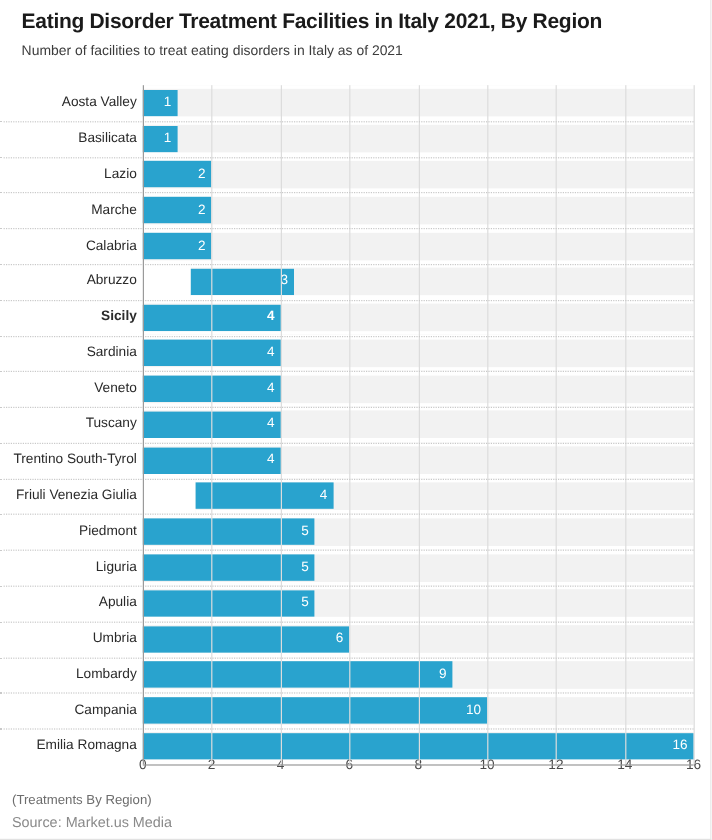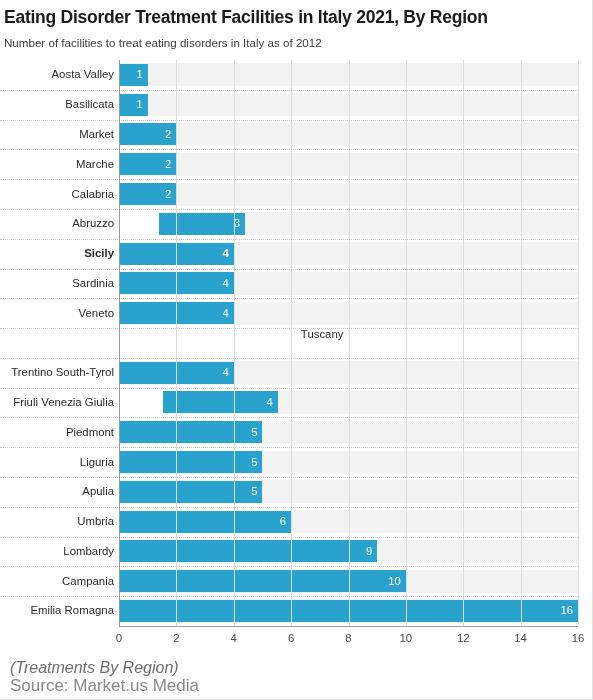--- a/index.html
+++ b/index.html
@@ -16,21 +16,21 @@
     position: relative;
     width: 593px;
     height: 700px;
     background: #ffffff;
     border-right: 1px solid #e2e2e2;
     border-bottom: 1px solid #e2e2e2;
     overflow: hidden;
   }
 
   
-  #header { padding: 6px 10px 0 4px; }
+  #header { padding: 6px 10px 0 18px; }
 
   #chart-title {
     font-size: 17.5px;
     font-weight: bold;
     color: #1a1a1a;
     letter-spacing: -0.25px;
     line-height: 22px;
     white-space: nowrap;
   }
 
@@ -40,21 +40,21 @@
     color: #3b3b3b;
     line-height: 15px;
     margin-top: 7px;
     white-space: nowrap;
   }
 
   
   #chart-area {
     position: absolute;
     left: 0;
-    top: 60px;
+    top: 71px;
     width: 593px;
     height: 566px;
   }
 
   #rows {
     position: absolute;
     left: 0;
     top: 0;
     width: 578px;
     height: 566px;
@@ -195,43 +195,42 @@
 
   
   #footer {
     position: absolute;
     left: 10px;
     top: 660px;
     width: 520px;
   }
 
   #footer-note {
-    font-size: 16px;
-    font-style: italic;
+    font-size: 11px;
     color: #6d6d6d;
     line-height: 15px;
     white-space: nowrap;
   }
 
   #footer-source {
-    font-size: 17px;
+    font-size: 12px;
     color: #8a8a8a;
     line-height: 15px;
     margin-top: 3px;
     white-space: nowrap;
   }
 </style>
 </head>
 <body>
 
 <div id="page">
 
   <div id="header">
     <div id="chart-title">Eating Disorder Treatment Facilities in Italy 2021, By Region</div>
-    <div id="chart-subtitle">Number of facilities to treat eating disorders in Italy as of 2012</div>
+    <div id="chart-subtitle">Number of facilities to treat eating disorders in Italy as of 2021</div>
   </div>
 
   <div id="chart-area">
     <div id="gridlines">
         <div class="gridline" style="left: 176.375px;"></div>
         <div class="gridline" style="left: 233.75px;"></div>
         <div class="gridline" style="left: 291.125px;"></div>
         <div class="gridline" style="left: 348.5px;"></div>
         <div class="gridline" style="left: 405.875px;"></div>
         <div class="gridline" style="left: 463.25px;"></div>
@@ -251,21 +250,21 @@
         <div class="row" style="height: 29.7895px; justify-content: space-between;">
           <div class="row-label">Basilicata</div>
           <div class="row-track" style="height: 29.7895px;">
             <div class="bar" style="width: 28.6875px; background: rgb(41, 163, 206);">
               <span class="bar-value">1</span>
             </div>
           </div>
         </div>
         <div class="row-sep" style="top: 59.5789px;"></div>
         <div class="row" style="height: 29.7895px;">
-          <div class="row-label">Market</div>
+          <div class="row-label">Lazio</div>
           <div class="row-track" style="height: 29.7895px;">
             <div class="bar" style="width: 57.375px; background: rgb(41, 163, 206);">
               <span class="bar-value">2</span>
             </div>
           </div>
         </div>
         <div class="row-sep" style="top: 89.3684px;"></div>
         <div class="row" style="height: 29.7895px;">
           <div class="row-label">Marche</div>
           <div class="row-track" style="height: 29.7895px;">
@@ -313,21 +312,21 @@
         <div class="row-sep" style="top: 238.316px;"></div>
         <div class="row" style="height: 29.7895px;">
           <div class="row-label">Veneto</div>
           <div class="row-track" style="height: 29.7895px;">
             <div class="bar" style="width: 114.75px; background: rgb(41, 163, 206);">
               <span class="bar-value">4</span>
             </div>
           </div>
         </div>
         <div class="row-sep" style="top: 268.105px;"></div>
-        <div class="row" style="height: 29.7895px; flex-direction: column;">
+        <div class="row" style="height: 29.7895px;">
           <div class="row-label">Tuscany</div>
           <div class="row-track" style="height: 29.7895px;">
             <div class="bar" style="width: 114.75px; background: rgb(41, 163, 206);">
               <span class="bar-value">4</span>
             </div>
           </div>
         </div>
         <div class="row-sep" style="top: 297.895px;"></div>
         <div class="row" style="height: 29.7895px; justify-content: flex-end;">
           <div class="row-label">Trentino South-Tyrol</div>

